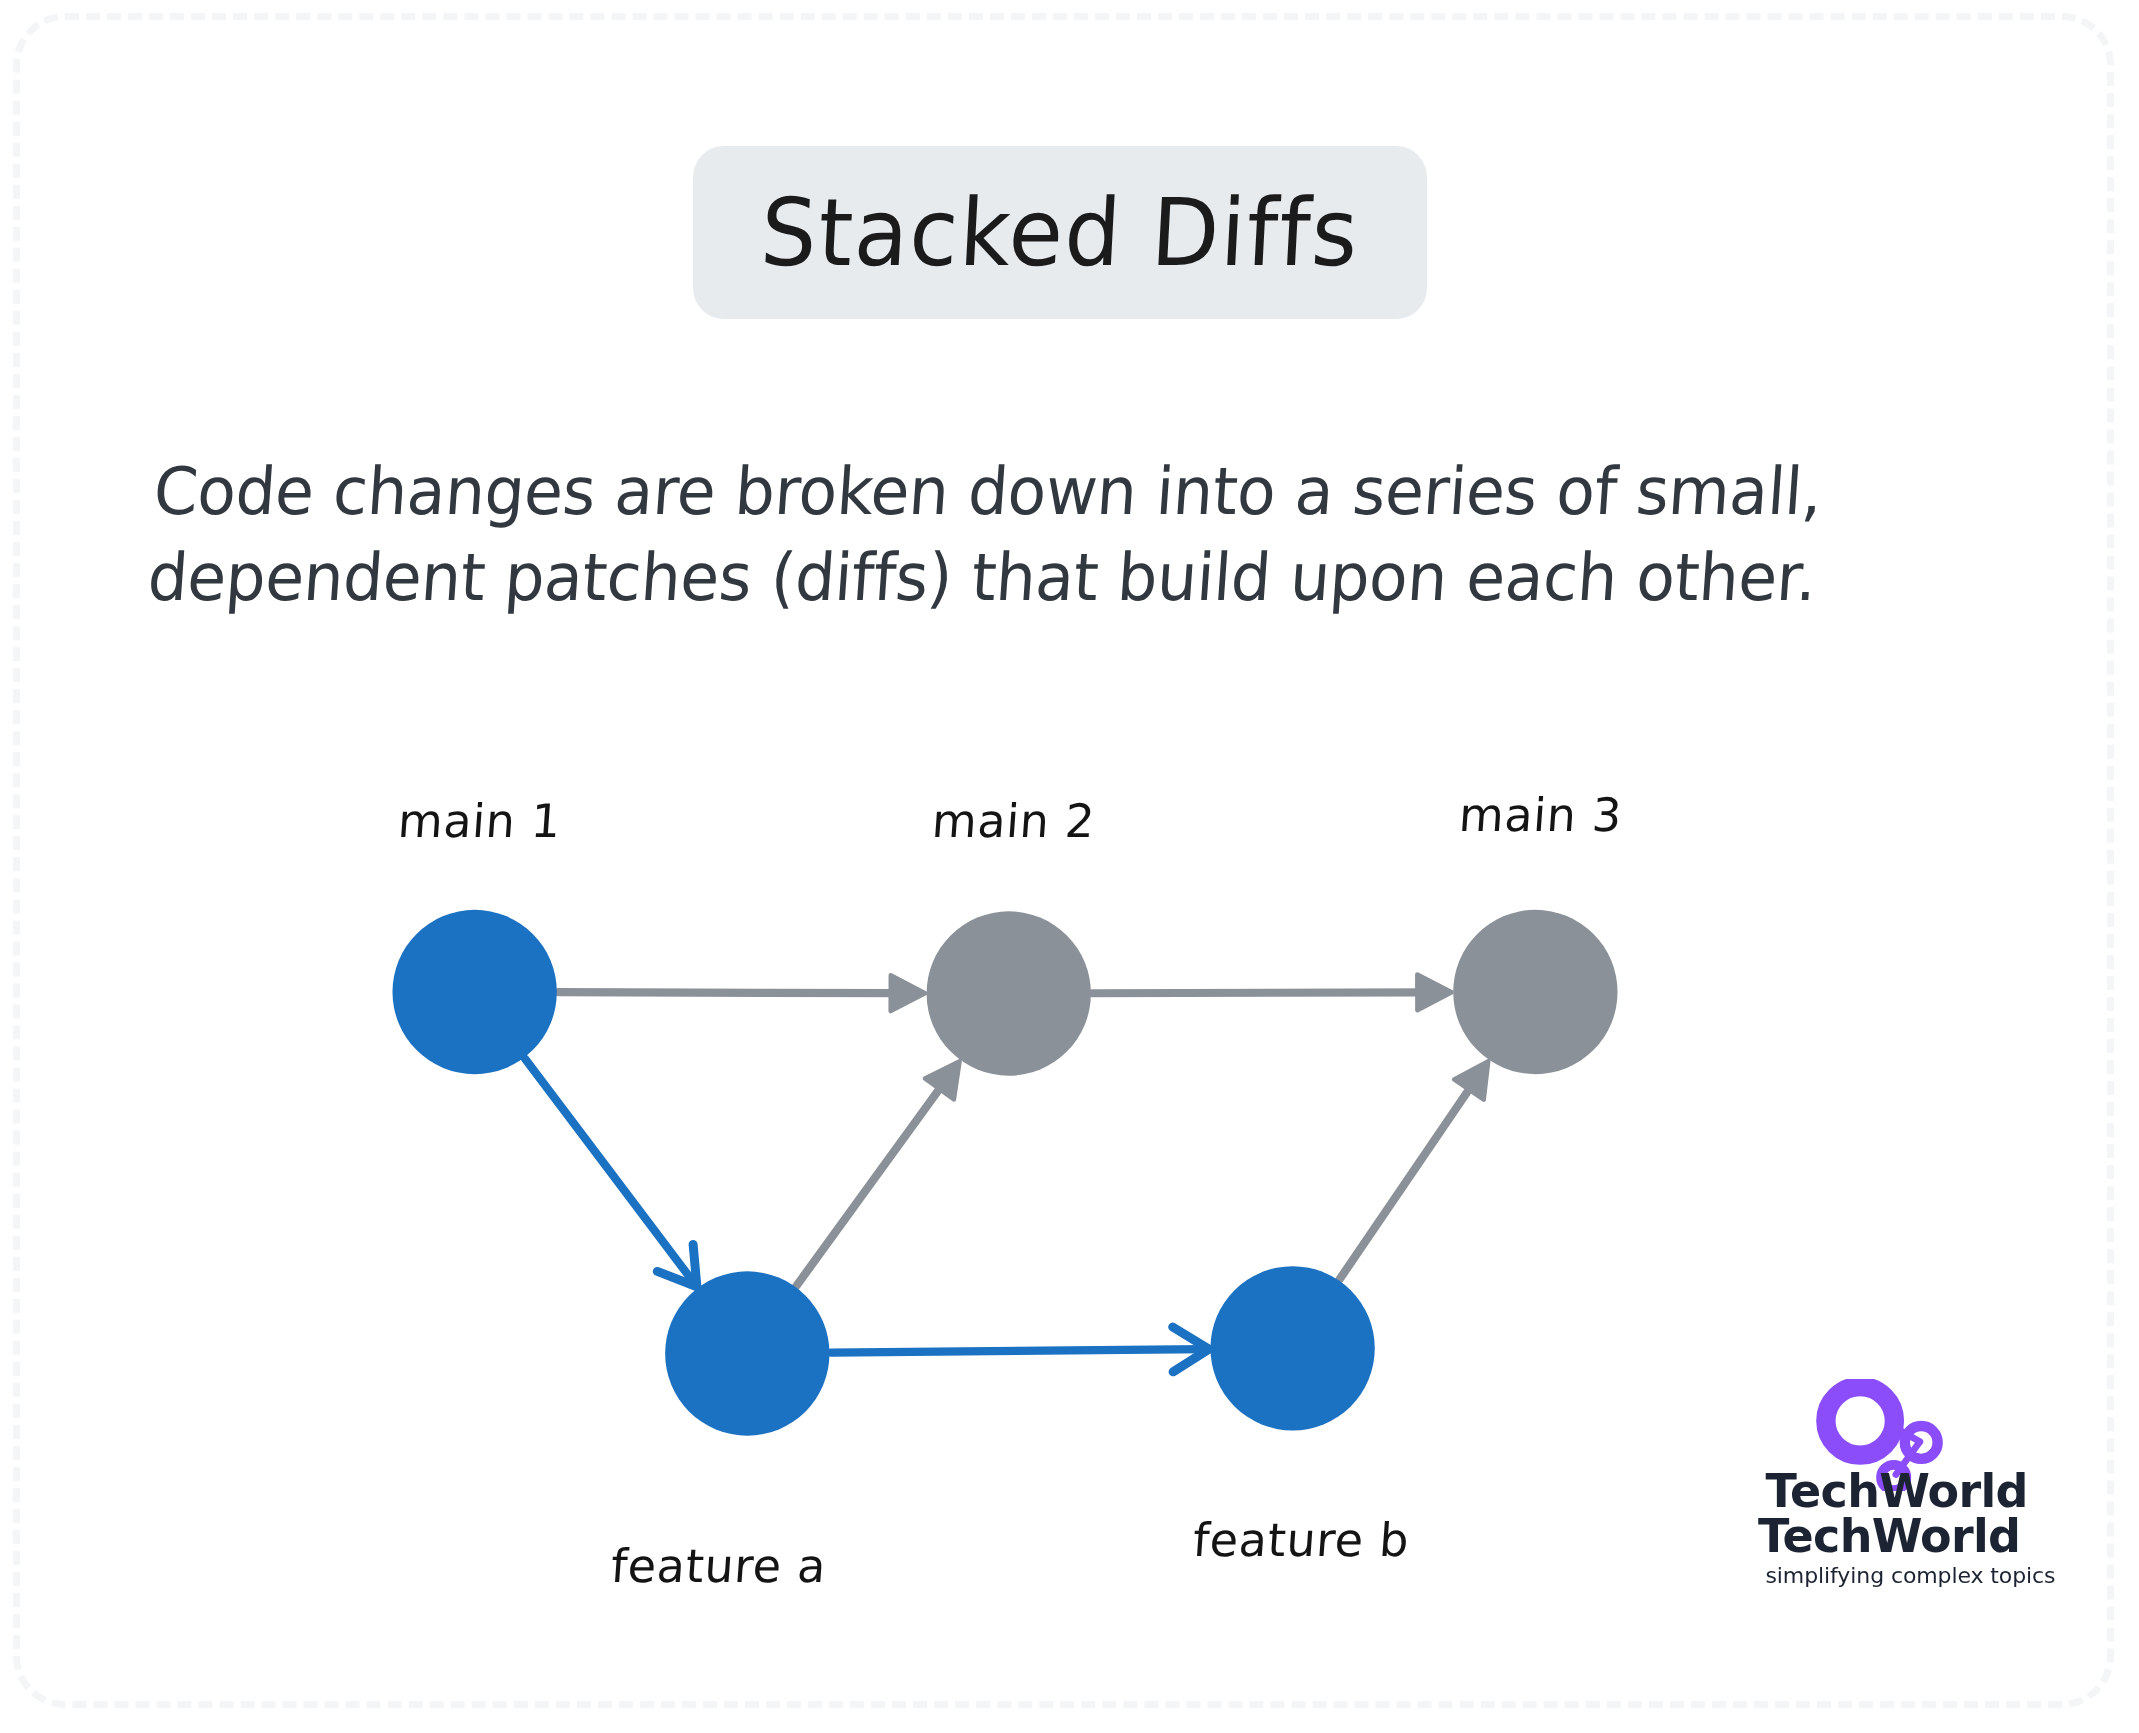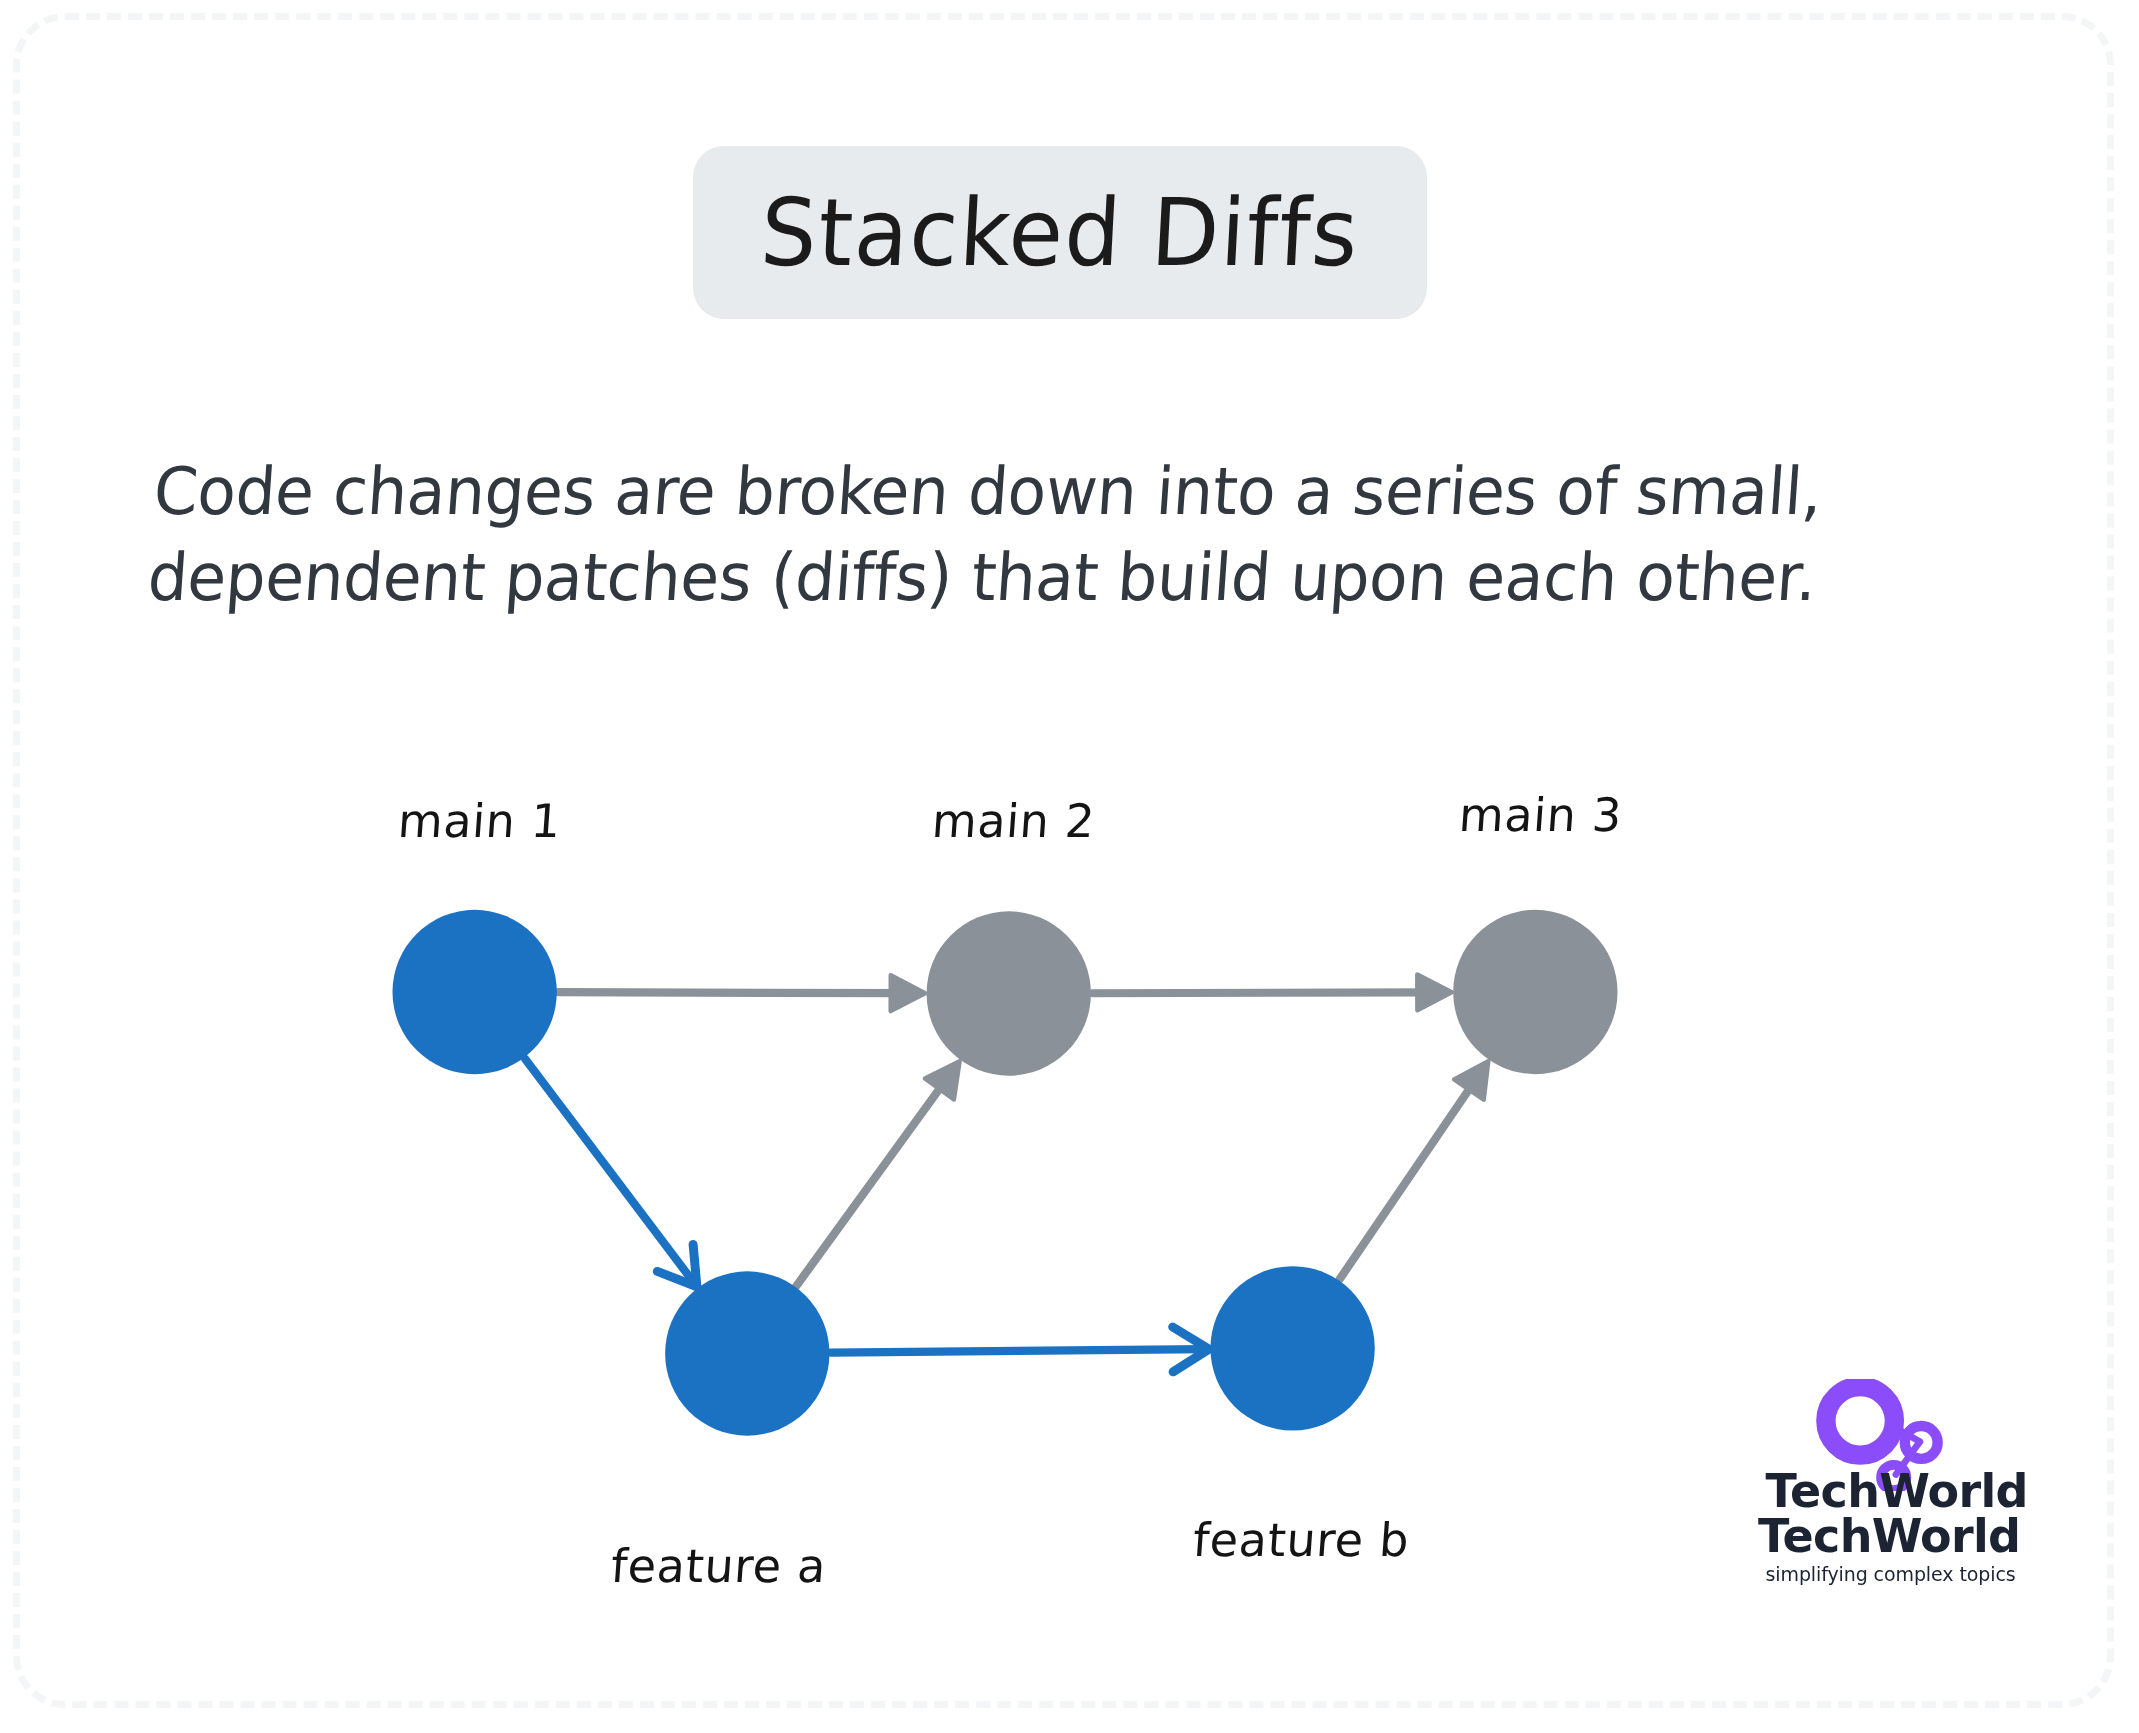--- a/index.html
+++ b/index.html
@@ -111,21 +111,21 @@
     font-weight: bold;
     font-size: 46px;
     line-height: 0.97;
     color: #1c2433;
     letter-spacing: -0.7px;
   }
   #logo-line-1 { padding-left: 7.5px; }
   .logo-tagline {
     display: block;
     font-family: "DejaVu Sans", sans-serif;
-    font-size: 19px;
+    font-size: 22px;
     color: #1c2433;
     letter-spacing: -0.1px;
     padding-left: 7.5px;
     padding-top: 4.5px;
   }
 </style>
 </head>
 <body>
 
 <div id="page">

